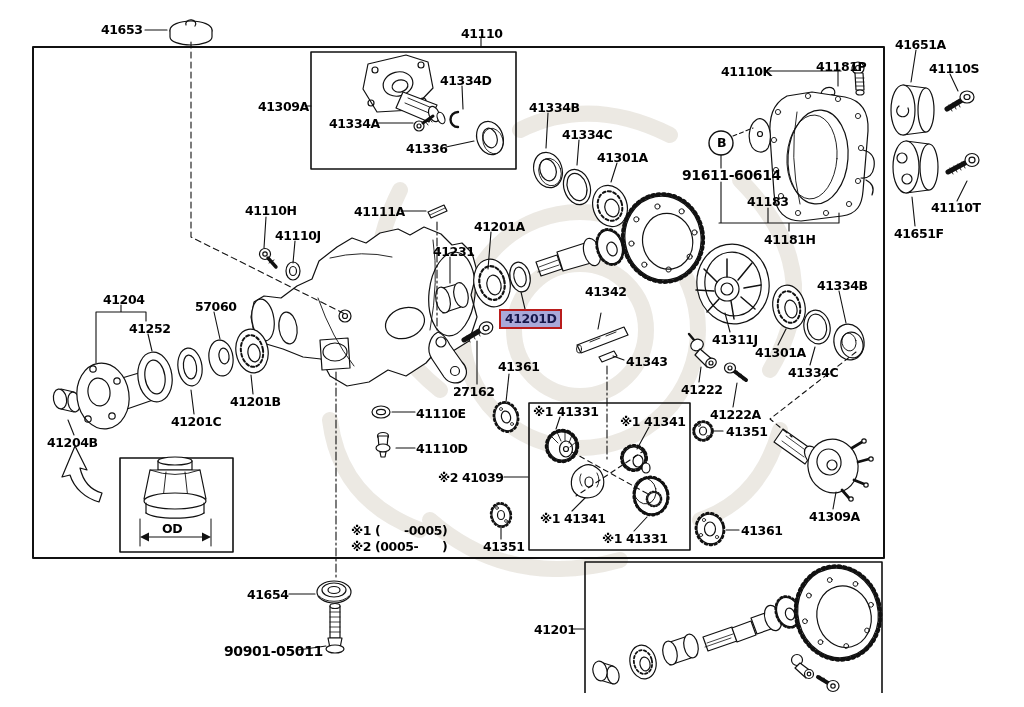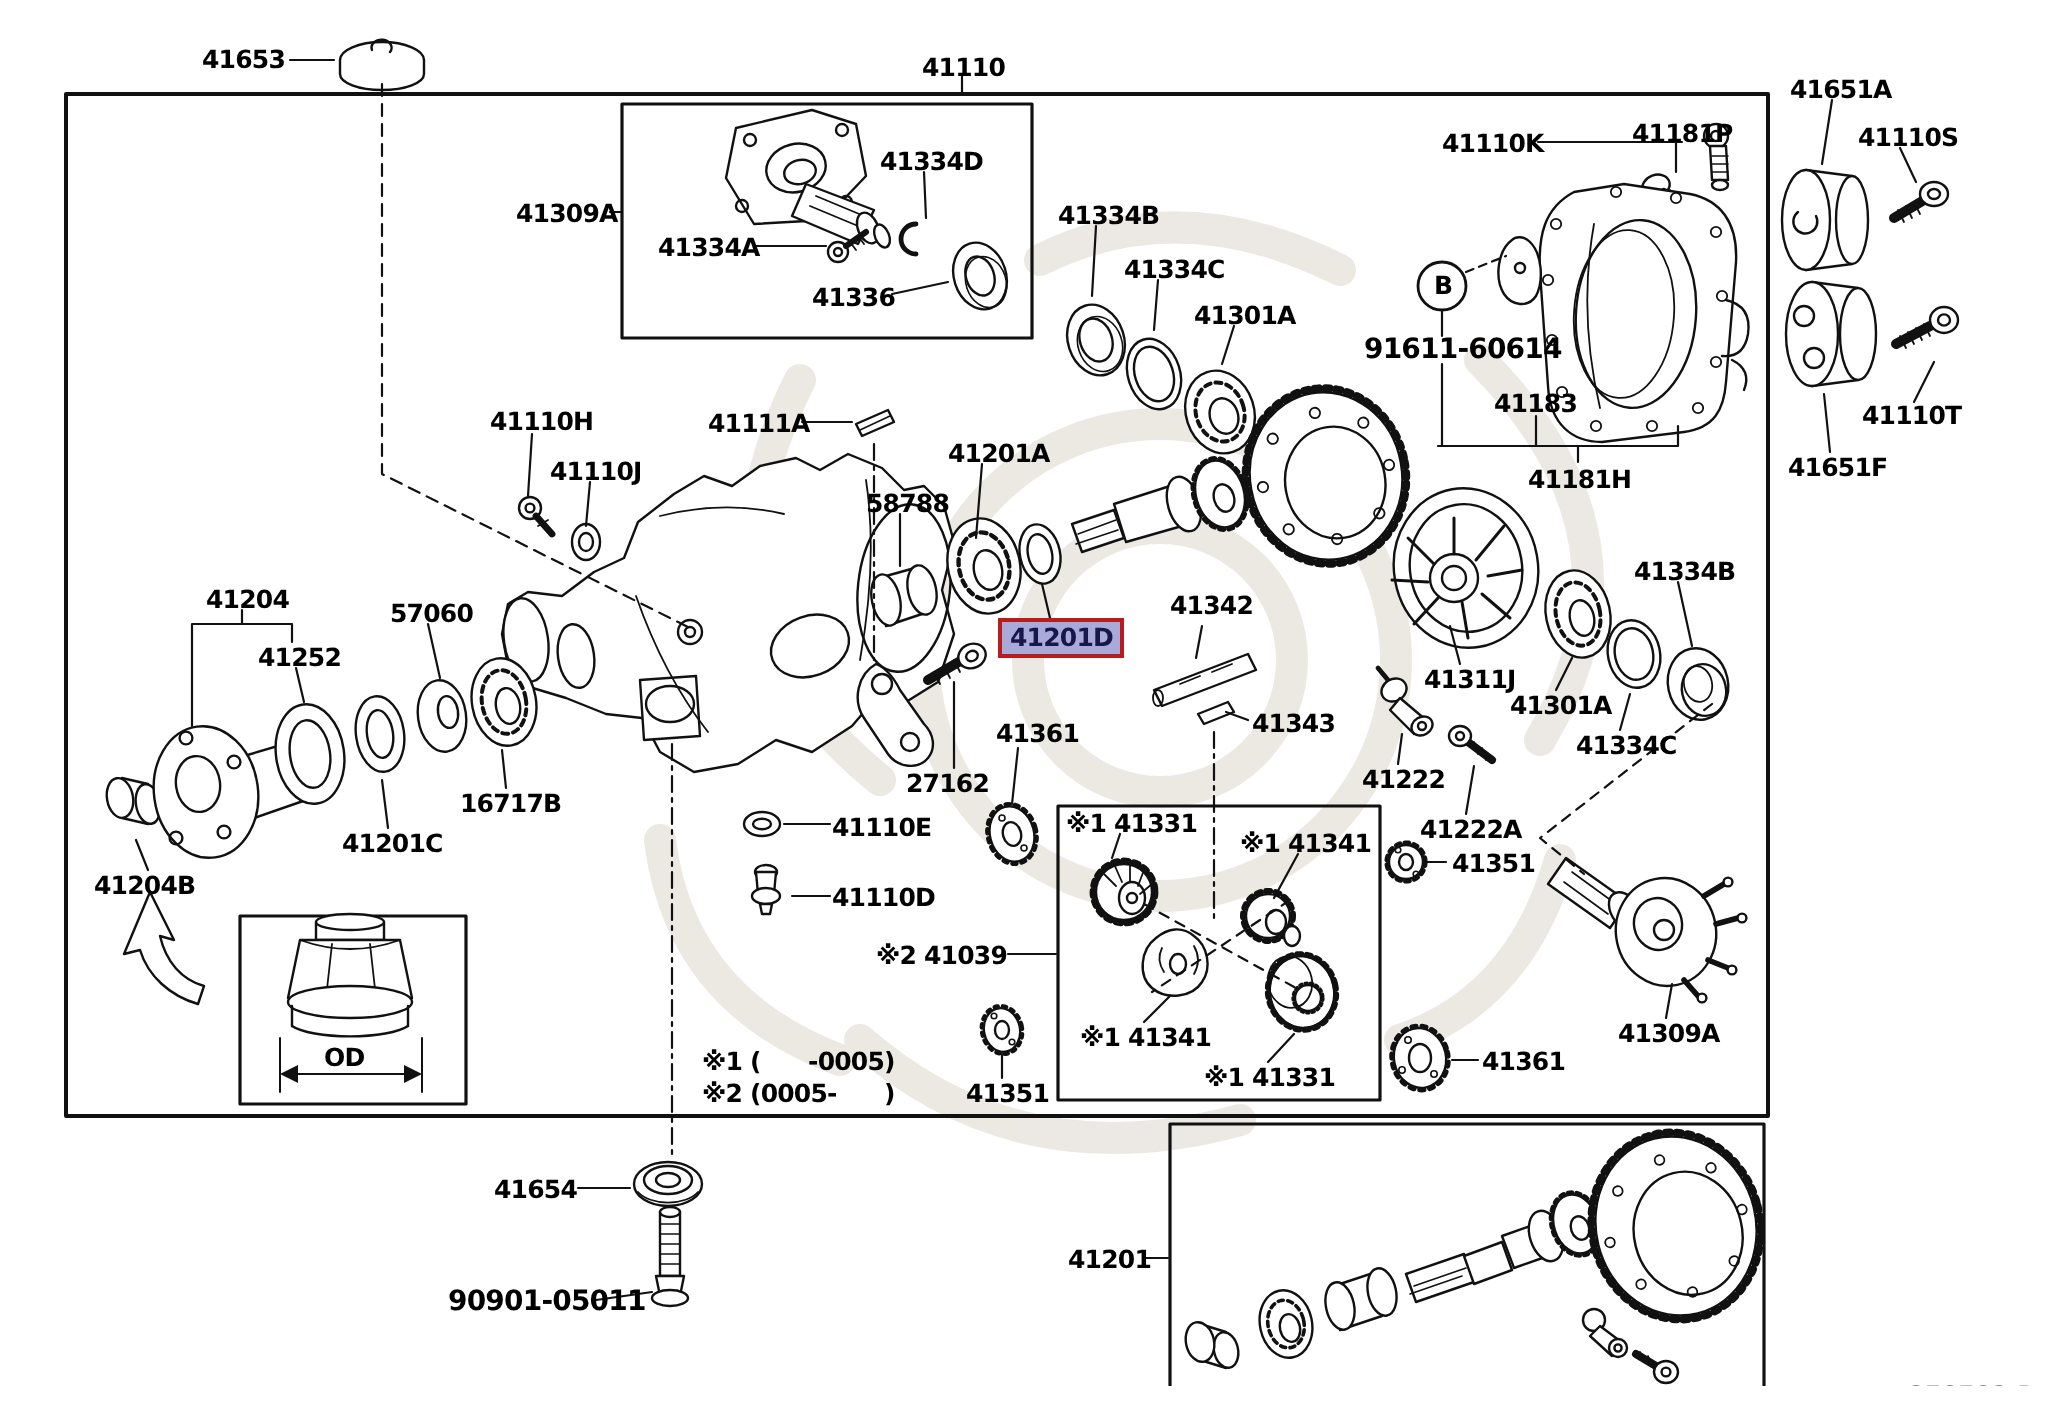--- a/index.html
+++ b/index.html
@@ -564,29 +564,29 @@
 <div class="lbl" style="left:597px;top:151px">41301A</div>
 <div class="lbl sm" style="left:682px;top:169px">91611-60614</div>
 <div class="lbl" style="left:747px;top:195px">41183</div>
 <div class="lbl" style="left:764px;top:233px">41181H</div>
 <div class="lbl" style="left:931px;top:201px">41110T</div>
 <div class="lbl" style="left:894px;top:227px">41651F</div>
 <div class="lbl" style="left:245px;top:204px">41110H</div>
 <div class="lbl" style="left:354px;top:205px">41111A</div>
 <div class="lbl" style="left:275px;top:229px">41110J</div>
 <div class="lbl" style="left:474px;top:220px">41201A</div>
-<div class="lbl" style="left:433px;top:245px">58788</div>
+<div class="lbl" style="left:433px;top:245px">41231</div>
 <div class="lbl" style="left:103px;top:293px">41204</div>
 <div class="lbl" style="left:129px;top:322px">41252</div>
 <div class="lbl" style="left:195px;top:300px">57060</div>
-<div class="lbl" style="left:230px;top:395px">16717B</div>
+<div class="lbl" style="left:230px;top:395px">41201B</div>
 <div class="lbl" style="left:171px;top:415px">41201C</div>
 <div class="lbl" style="left:47px;top:436px">41204B</div>
 <div class="lbl hl" style="left:499px;top:309px">41201D</div>
-<div class="lbl" style="left:585px;top:296px">41342</div>
+<div class="lbl" style="left:585px;top:285px">41342</div>
 <div class="lbl" style="left:626px;top:355px">41343</div>
 <div class="lbl" style="left:453px;top:385px">27162</div>
 <div class="lbl" style="left:498px;top:360px">41361</div>
 <div class="lbl" style="left:416px;top:407px">41110E</div>
 <div class="lbl" style="left:416px;top:442px">41110D</div>
 <div class="lbl" style="left:438px;top:471px">※2 41039</div>
 <div class="lbl" style="left:681px;top:383px">41222</div>
 <div class="lbl" style="left:710px;top:408px">41222A</div>
 <div class="lbl" style="left:726px;top:425px">41351</div>
 <div class="lbl" style="left:712px;top:333px">41311J</div>

